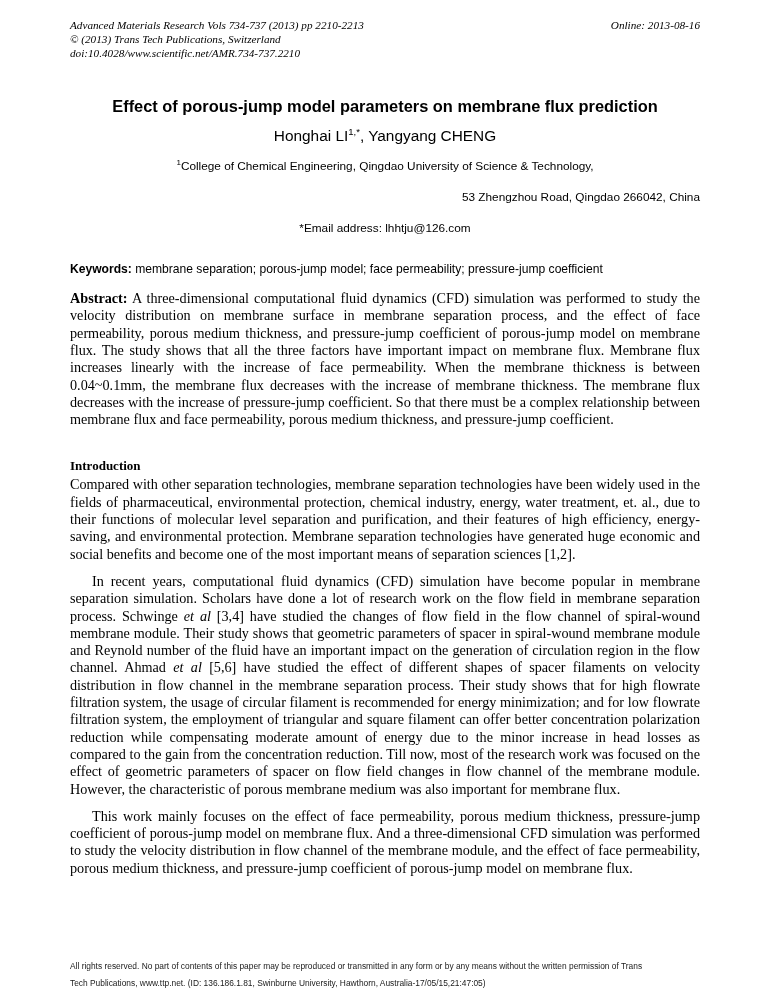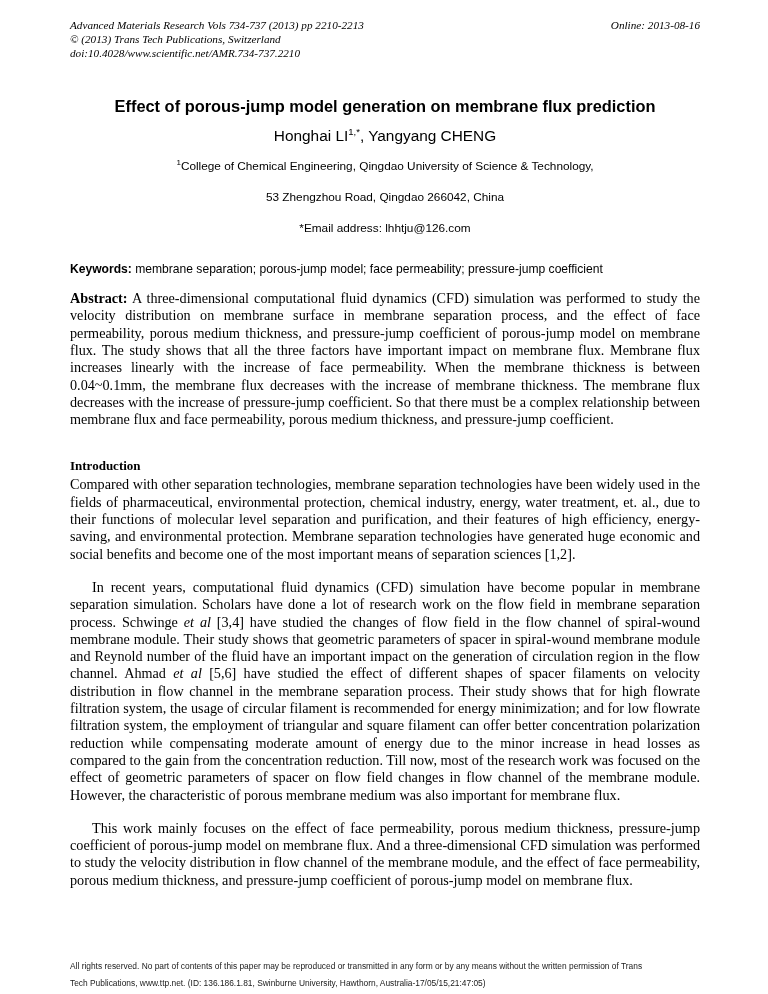--- a/index.html
+++ b/index.html
@@ -83,21 +83,21 @@
   }
   .affil sup {
     font-size: 8px;
     vertical-align: super;
     line-height: 0;
   }
   .affil2 {
     font-family: "Liberation Sans", sans-serif;
     font-size: 11.8px;
     line-height: 15px;
-    text-align: center;
+    text-align: right;
     margin-top: 16px;
   }
   .email {
     font-family: "Liberation Sans", sans-serif;
     font-size: 11.8px;
     line-height: 15px;
     text-align: center;
     margin-top: 16px;
   }
 
@@ -137,21 +137,21 @@
   
   .body-par {
     font-family: "Liberation Serif", serif;
     font-size: 14.2px;
     line-height: 17.3px;
     text-align: justify;
     margin-top: 2px;
   }
   .body-par.indent {
     text-indent: 22px;
-    margin-top: 16px;
+    margin-top: 10px;
   }
   .body-par i {
     font-style: italic;
   }
 
   
   .footer {
     position: absolute;
     left: 70px;
     top: 955px;
@@ -170,21 +170,21 @@
 <div class="page">
 
   <div class="content">
 
     <div class="journal-header">
       <span class="journal-line-1"><span>Advanced Materials Research Vols 734-737 (2013) pp 2210-2213</span><span class="online-date">Online: 2013-08-16</span></span>
       <span class="journal-line-2">© (2013) Trans Tech Publications, Switzerland</span>
       <span class="journal-line-3">doi:10.4028/www.scientific.net/AMR.734-737.2210</span>
     </div>
 
-    <div class="title">Effect of porous-jump model generation on membrane flux prediction</div>
+    <div class="title">Effect of porous-jump model parameters on membrane flux prediction</div>
 
     <div class="authors"><span>Honghai LI</span><sup>1,*</sup><span>, Yangyang CHENG</span></div>
 
     <div class="affil"><sup>1</sup><span>College of Chemical Engineering, Qingdao University of Science &amp; Technology,</span></div>
     <div class="affil2">53 Zhengzhou Road, Qingdao 266042, China</div>
     <div class="email">*Email address: lhhtju@126.com</div>
 
     <div class="keywords"><span class="keywords-label">Keywords:</span> <span>membrane separation; porous-jump model; face permeability; pressure-jump coefficient</span></div>
 
     <div class="abstract"><span class="abstract-label">Abstract:</span> <span>A three-dimensional computational fluid dynamics (CFD) simulation was performed to study the velocity distribution on membrane surface in membrane separation process, and the effect of face permeability, porous medium thickness, and pressure-jump coefficient of porous-jump model on membrane flux. The study shows that all the three factors have important impact on membrane flux. Membrane flux increases linearly with the increase of face permeability. When the membrane thickness is between 0.04~0.1mm, the membrane flux decreases with the increase of membrane thickness. The membrane flux decreases with the increase of pressure-jump coefficient. So that there must be a complex relationship between membrane flux and face permeability, porous medium thickness, and pressure-jump coefficient.</span></div>

